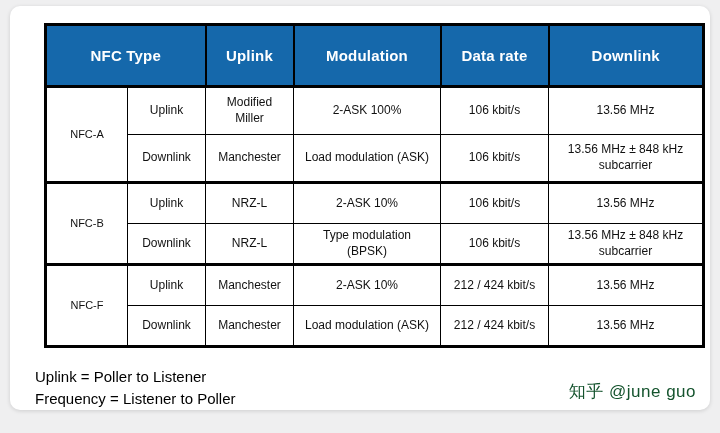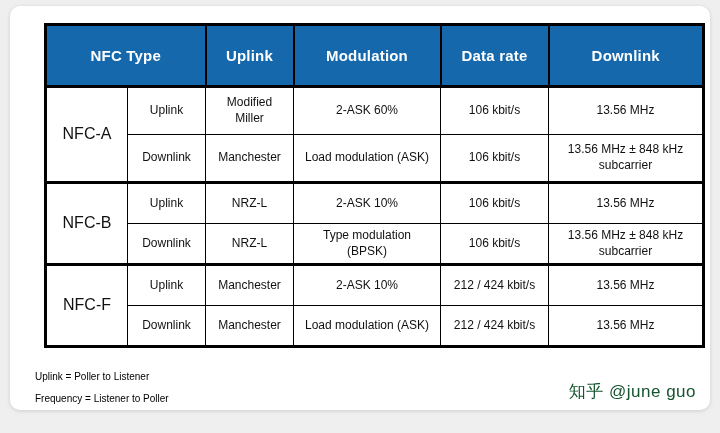--- a/index.html
+++ b/index.html
@@ -46,25 +46,25 @@
     text-align: center;
     vertical-align: middle;
     white-space: pre-line;
     line-height: 1.3;
     padding: 2px 5px;
     background: #ffffff;
   }
   tbody.group-a tr { height: 48px; }
   tbody.group-b tr { height: 41px; }
   tbody.group-f tr { height: 41px; }
-  td.type-cell { font-size: 16px; }
+  td.type-cell { font-size: 11px; }
   .footnotes {
     position: absolute;
     left: 25px; top: 360px;
-    font-size: 10px;
+    font-size: 15px;
     color: #000000;
     line-height: 22px;
   }
   .watermark {
     position: absolute;
     right: 14px; top: 374px;
     font-size: 17px;
     color: #14532d;
     text-shadow: 1px 1px 0 #ffffff;
     letter-spacing: 0.5px;
@@ -93,21 +93,21 @@
         <th>Downlink</th>
       </tr>
     </thead>
 
     <tbody class="group-a">
       <tr>
         <td rowspan="2" class="type-cell">NFC-A</td>
         <td>Uplink</td>
         <td>Modified
 Miller</td>
-        <td>2-ASK 60%</td>
+        <td>2-ASK 100%</td>
         <td>106 kbit/s</td>
         <td>13.56 MHz</td>
       </tr>
       <tr>
         <td>Downlink</td>
         <td>Manchester</td>
         <td>Load modulation (ASK)</td>
         <td>106 kbit/s</td>
         <td>13.56 MHz ± 848 kHz
 subcarrier</td>

